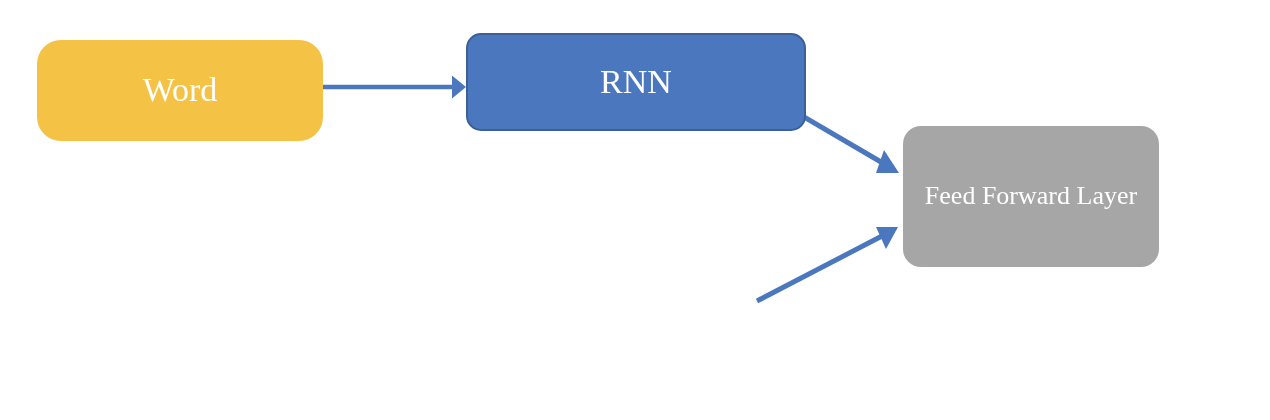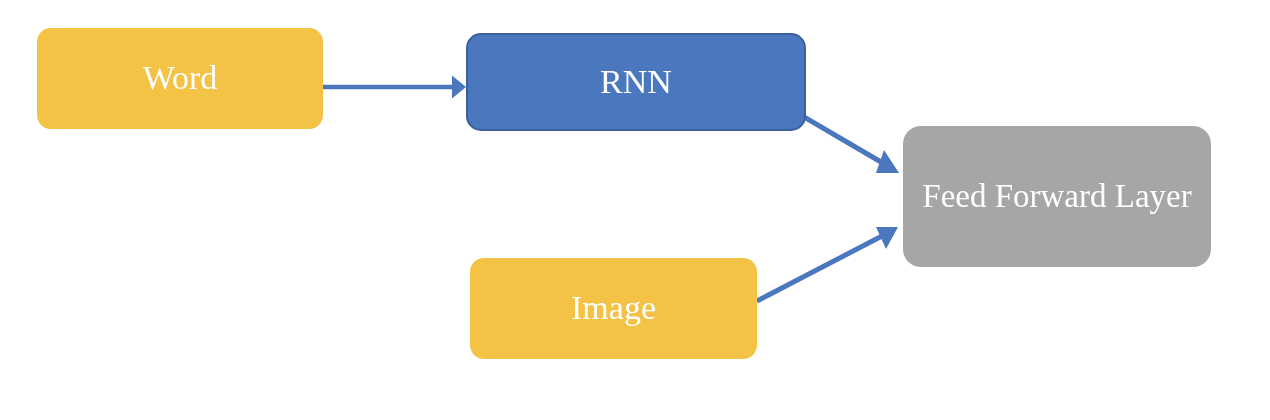--- a/index.html
+++ b/index.html
@@ -26,25 +26,25 @@
     justify-content: center;
     text-align: center;
     color: #ffffff;
     font-family: "Liberation Serif", "DejaVu Serif", serif;
     font-weight: 400;
     line-height: 1.18;
     user-select: none;
   }
   .node-word {
     left: 37px;
-    top: 28px;
+    top: 40px;
     width: 286px;
     height: 101px;
     background: #F4C244;
-    border-radius: 14px;
+    border-radius: 24px;
     font-size: 34px;
   }
   .node-rnn {
     left: 466px;
     top: 33px;
     width: 340px;
     height: 98px;
     background: #4A77BE;
     border: 2px solid #3A5F9B;
     border-radius: 15px;
@@ -55,25 +55,25 @@
     top: 258px;
     width: 287px;
     height: 101px;
     background: #F4C244;
     border-radius: 14px;
     font-size: 34px;
   }
   .node-ff {
     left: 903px;
     top: 126px;
-    width: 308px;
+    width: 256px;
     height: 141px;
     background: #A6A6A6;
     border-radius: 18px;
-    font-size: 33px;
+    font-size: 26px;
   }
   .node-ff .ff-text {
     display: block;
     padding: 0 14px;
   }
   #edges {
     position: absolute;
     left: 0;
     top: 0;
     width: 1270px;
@@ -105,21 +105,18 @@
   </svg>
 
   <div class="node node-word">
     <span>Word</span>
   </div>
 
   <div class="node node-rnn">
     <span>RNN</span>
   </div>
 
-  <div class="node node-image">
-    <span>Image</span>
-  </div>
 
   <div class="node node-ff">
     <span class="ff-text"><span>Feed Forward</span> <span>Layer</span></span>
   </div>
 
 </div>
 
 </body></html>

